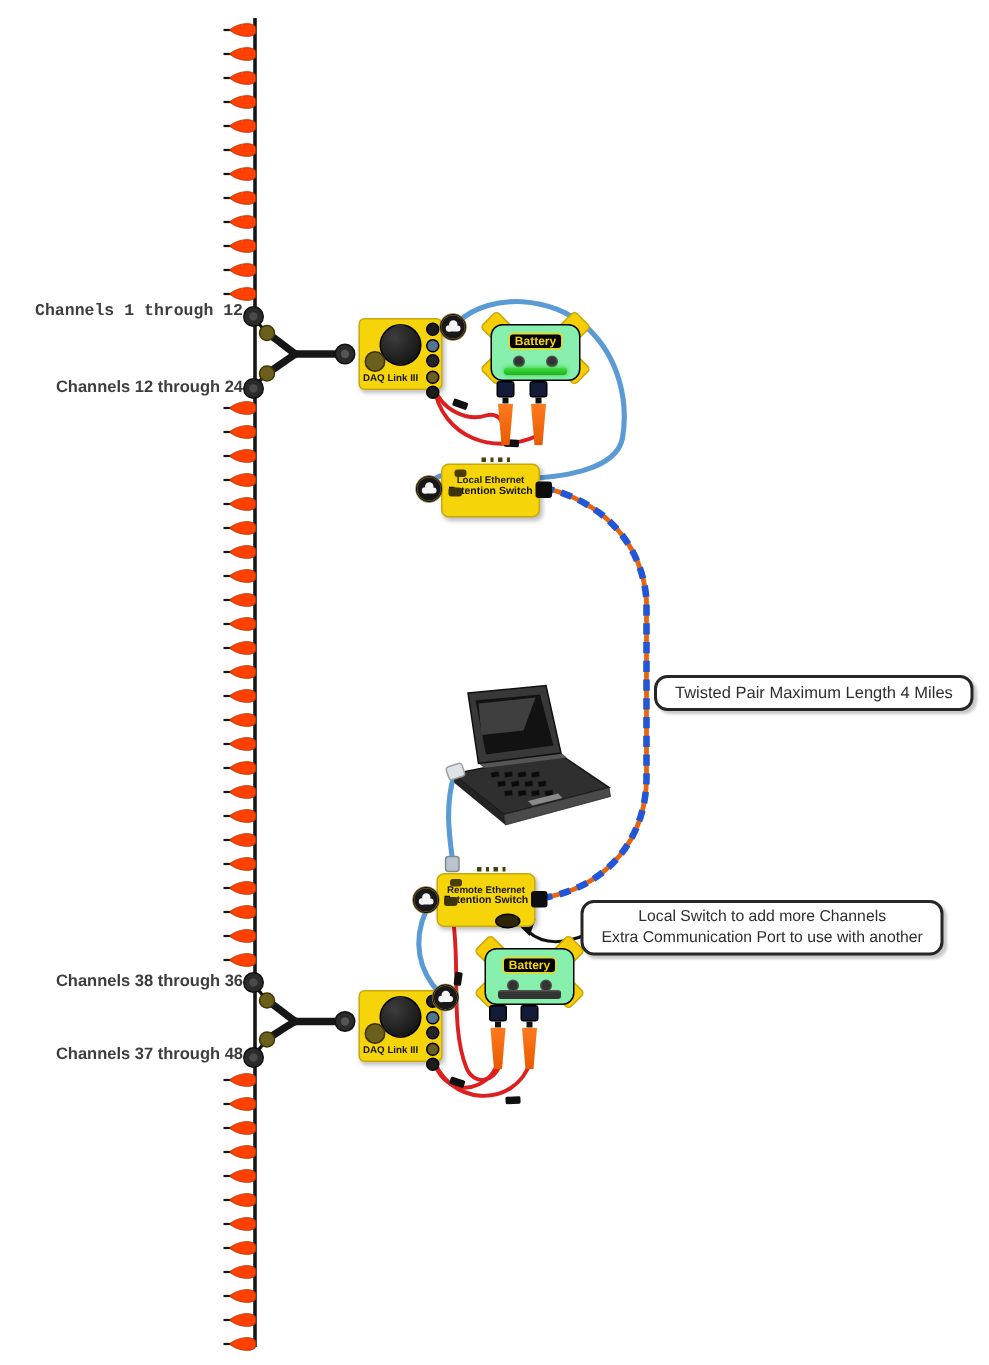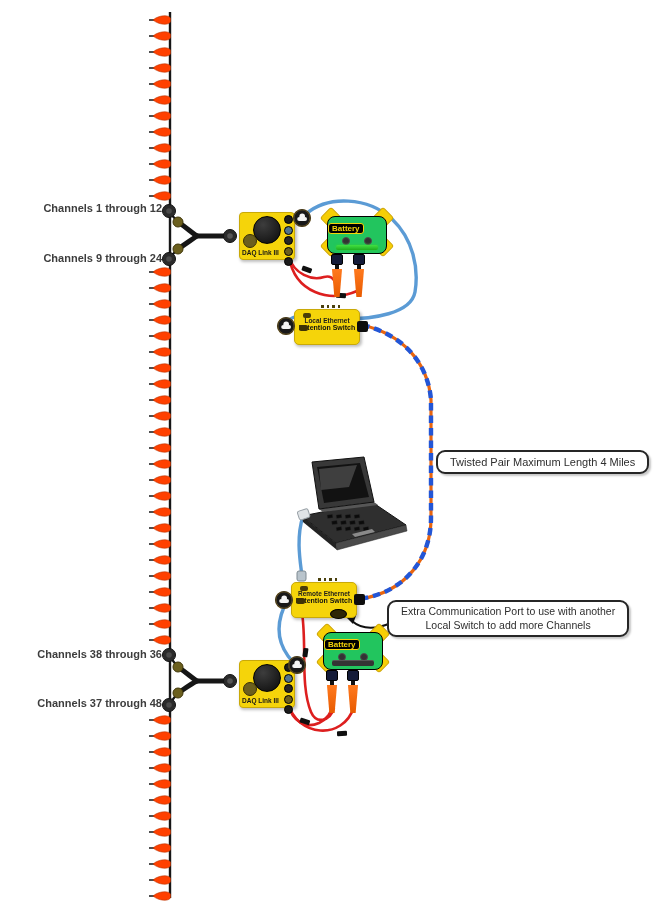--- a/index.html
+++ b/index.html
@@ -39,22 +39,22 @@
   }
   .daq-ports{position:absolute;right:1px;top:2px;display:flex;flex-direction:column;gap:1.5px;}
   .daq-ports span{width:7px;height:7px;border-radius:50%;border:1px solid #000;display:block;}
   
   .battery{position:absolute;width:70px;height:96px;}
   .tab{
     position:absolute;width:14px;height:14px;background:#F6CE05;border:1px solid #cfa507;
     border-radius:3px;transform:rotate(45deg);
   }
   .bat-body{
-    position:absolute;left:6px;top:6px;width:58px;height:36px;background:#22c55e;
-    border:1px solid #000;border-radius:8px;text-align:left;
+    position:absolute;left:6px;top:6px;width:58px;height:36px;background:#86efac;
+    border:1px solid #000;border-radius:8px;text-align:center;
   }
   .bat-label{
     display:inline-block;margin-top:3px;border:1.5px solid #F5D40A;background:#000;
     color:#F5D40A;font-size:8px;font-weight:700;padding:0 3px;border-radius:3px;white-space:nowrap;
   }
   .bat-eye{position:absolute;width:6px;height:6px;border-radius:50%;background:#333;border:1px solid #4e4e4e;top:20px;}
   .bat-strip{position:absolute;left:8px;right:8px;bottom:3px;height:5px;border-radius:2px;}
   .bat-strip.green{background:linear-gradient(#42e042,#1fae1f);box-shadow:0 0 3px #35d035;}
   .bat-strip.dark{background:#343434;border-top:1px solid #555;}
   .plug{position:absolute;width:12px;}
@@ -392,25 +392,25 @@
         <circle cx="3" cy="1" r="2" fill="#f4f4f4"></circle>
         <rect x="-3.3" y="0.4" width="6.6" height="2.6" rx="1.3" fill="#f4f4f4"></rect>
       </g>
     </defs>
     <use href="#cloud-port-def" transform="translate(302,218)"></use>
     <use href="#cloud-port-def" transform="translate(286,326)"></use>
     <use href="#cloud-port-def" transform="translate(297,665)"></use>
     <use href="#cloud-port-def" transform="translate(284,600)"></use>
   </svg>
 
-  <div class="ch-label" style="right:497px;top:202px;">Channels 1 through 12</div>
-  <div class="ch-label" style="right:497px;top:252px;">Channels 9 through 24</div>
+  <div class="ch-label" style="right:497px;top:202px;font-family:Liberation Mono, monospace;">Channels 1 through 12</div>
+  <div class="ch-label" style="right:497px;top:252px;">Channels 12 through 24</div>
   <div class="ch-label" style="right:497px;top:648px;">Channels 38 through 36</div>
   <div class="ch-label" style="right:497px;top:697px;text-align:center;">Channels 37 through 48</div>
 
   <div class="note" style="left:436px;top:450px;font-size:11px;">Twisted Pair Maximum Length 4 Miles</div>
 
   <div class="note" style="left:387px;top:600px;">
+    <div>Local Switch to add more Channels</div>
     <div>Extra Communication Port to use with another</div>
-    <div>Local Switch to add more Channels</div>
   </div>
 
 </div>
 
 </body></html>

